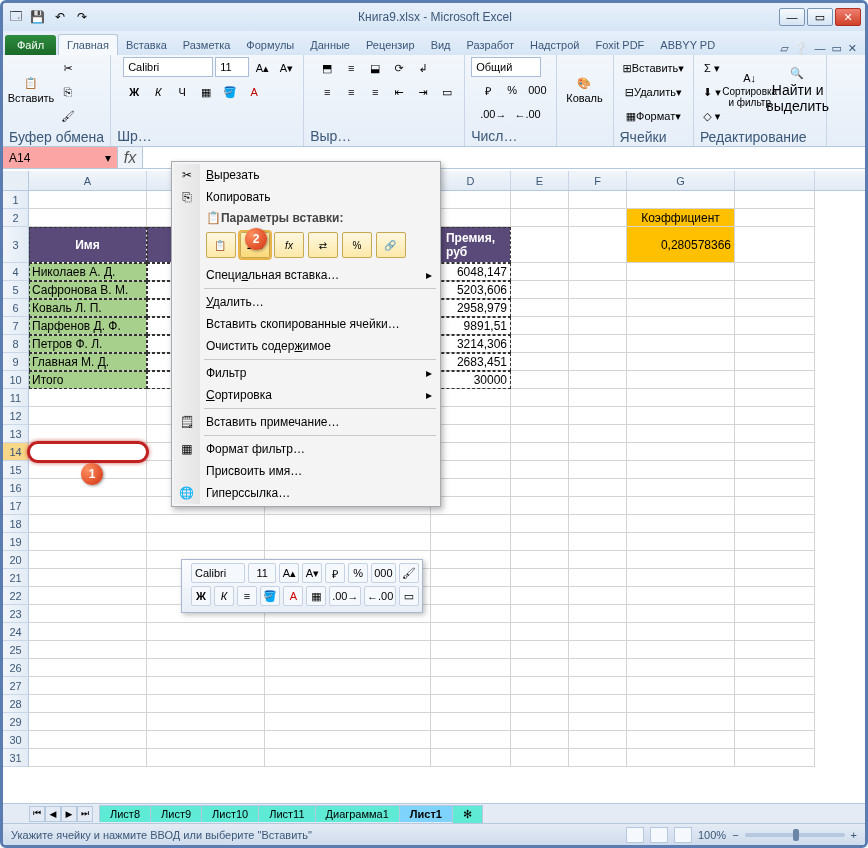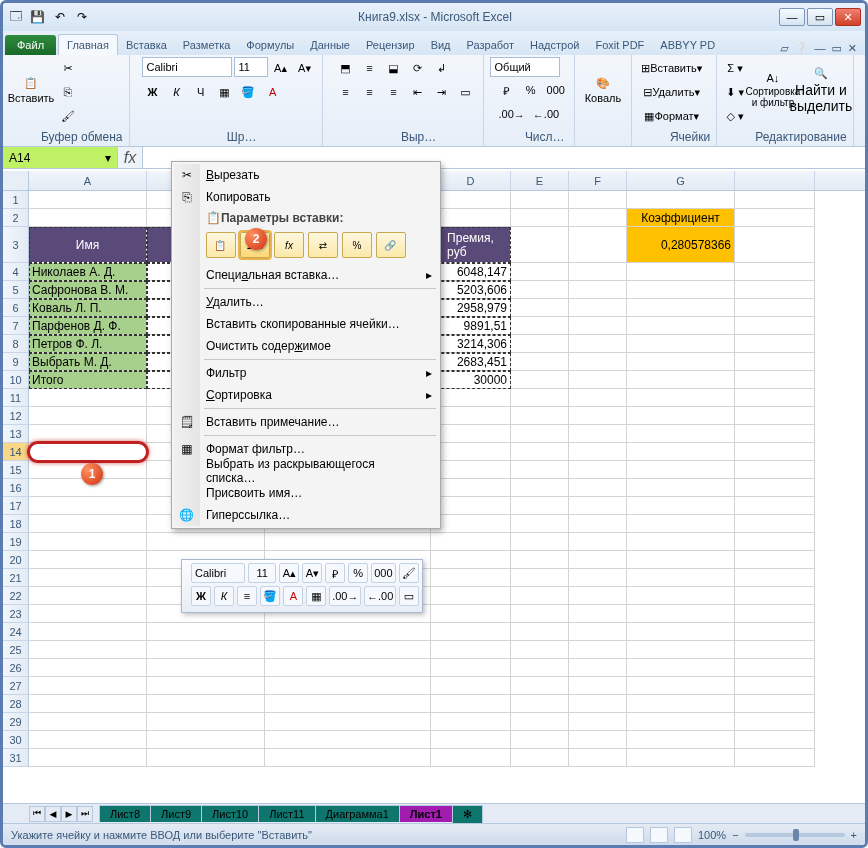--- a/index.html
+++ b/index.html
@@ -18,47 +18,47 @@
 .ribbon-tabs { height: 24px; background: linear-gradient(#e8f0fa,#d6e5f5); display: flex; align-items: flex-end; font-size: 11px; padding-left: 2px; }
 .file-tab { background: linear-gradient(#2e8b3e,#1a6a28); color: #fff; padding: 4px 12px; border-radius: 3px 3px 0 0; margin-right: 2px; }
 .rtab { padding: 4px 8px; color: #3b5878; cursor: pointer; }
 .rtab.active { background: #f5f8fc; border: 1px solid #b5c8de; border-bottom: none; border-radius: 3px 3px 0 0; }
 .ribbon-tabs .right { margin-left: auto; display: flex; gap: 6px; padding-right: 8px; color: #3b5878; }
 
 
 .ribbon { height: 92px; background: linear-gradient(#f3f7fc,#e6eef8); border-bottom: 1px solid #b5c8de; display: flex; font-size: 11px; }
 .rgroup { border-right: 1px solid #c8d6e8; padding: 2px 6px; display: flex; flex-direction: column; }
 .rgroup .body { flex: 1; display: flex; gap: 4px; align-items: flex-start; }
-.rgroup .label { text-align: center; color: #3b5878; font-size: 12px; padding-top: 2px; margin-left: 32px; }
+.rgroup .label { text-align: left; color: #3b5878; font-size: 14px; padding-top: 2px; }
 .rbtn { height: 22px; min-width: 22px; border: 1px solid transparent; border-radius: 2px; display: inline-flex; align-items: center; justify-content: center; padding: 0 2px; }
 .big { flex-direction: column; height: 66px; width: 44px; justify-content: center; gap: 2px; }
 .col { display: flex; flex-direction: column; gap: 2px; }
 .row { display: flex; gap: 2px; padding-left: 6px; }
 .fontbox { height: 20px; border: 1px solid #a9bdd6; background: #fff; font-size: 11px; padding: 0 4px; display: inline-flex; align-items: center; }
 
 
 .fxrow { height: 22px; border-bottom: 1px solid #b5c8de; display: flex; align-items: stretch; background: #eef3f9; }
-.namebox { width: 115px; border-right: 1px solid #b5c8de; background: #bef264; display: flex; align-items: center; padding: 0 6px; font-size: 12px; justify-content: space-between; }
+.namebox { width: 115px; border-right: 1px solid #b5c8de; background: #fca5a5; display: flex; align-items: center; padding: 0 6px; font-size: 12px; justify-content: space-between; }
 .fxlabel { width: 24px; display: flex; align-items: center; justify-content: center; font-style: italic; color: #555; }
 .fxinput { flex: 1; background: #fff; border-left: 1px solid #b5c8de; }
 
 
 .grid-wrap { position: absolute; top: 168px; left: 0; right: 0; bottom: 42px; overflow: hidden; }
 .corner { position: absolute; top: 0; left: 0; width: 26px; height: 20px; background: #e8eef6; border-right: 1px solid #b5c8de; border-bottom: 1px solid #b5c8de; }
 .colheads { position: absolute; top: 0; left: 26px; right: 0; height: 20px; display: flex; background: linear-gradient(#f2f6fb,#e2eaf4); border-bottom: 1px solid #b5c8de; font-size: 11px; color: #3b5878; }
 .ch { border-right: 1px solid #c8d6e8; display: flex; align-items: center; justify-content: center; }
 .rowheads { position: absolute; top: 20px; left: 0; width: 26px; background: linear-gradient(90deg,#f2f6fb,#e2eaf4); font-size: 11px; color: #3b5878; }
 .rh { height: 18px; border-bottom: 1px solid #c8d6e8; border-right: 1px solid #b5c8de; display: flex; align-items: center; justify-content: center; }
 .rh.h3 { height: 36px; }
 .cells { position: absolute; top: 20px; left: 26px; right: 0; bottom: 0; }
 .cellrow { display: flex; height: 18px; }
 .cellrow.h3 { height: 36px; }
 .cell { border-right: 1px solid #d4d4d4; border-bottom: 1px solid #d4d4d4; font-size: 12px; padding: 0 3px; display: flex; align-items: center; overflow: hidden; white-space: nowrap; }
 .cA { width: 118px; } .cB { width: 118px; } .cC { width: 166px; } .cD { width: 80px; } .cE { width: 58px; } .cF { width: 58px; } .cG { width: 108px; } .cH { width: 80px; }
-.hdr-purple { background: #5a4a7a; color: #fff; font-weight: normal; justify-content: center; text-align: center; border-right: 1px solid #fff; border-bottom: 1px solid #fff; }
+.hdr-purple { background: #5a4a7a; color: #fff; font-weight: bold; justify-content: center; text-align: center; border-right: 1px solid #fff; border-bottom: 1px solid #fff; }
 .green { background: #a8d08d; }
 .yellow { background: #ffc000; justify-content: center; }
 .num { justify-content: flex-end; }
 .marq { outline: 1.5px dashed #333; outline-offset: -1px; }
 
 
 .ctx { position: absolute; top: 158px; left: 168px; width: 270px; background: #f4f4f4; border: 1px solid #a7abb0; box-shadow: 2px 3px 6px rgba(0,0,0,.3); font-size: 12px; z-index: 50; padding: 2px; }
 .ctx .iconcol { width: 26px; background: linear-gradient(90deg,#f0f0f0,#e5e5e5); position: absolute; top: 2px; bottom: 2px; left: 2px; }
 .ctx-item { position: relative; height: 22px; display: flex; align-items: center; padding-left: 32px; padding-right: 18px; }
 .ctx-sep { height: 1px; background: #c8c8c8; margin: 2px 2px 2px 30px; }
@@ -75,22 +75,22 @@
 .mtb { height: 20px; min-width: 20px; border: 1px solid #c4d2e4; background: #f5f8fc; border-radius: 2px; display: inline-flex; align-items: center; justify-content: center; padding: 0 3px; }
 
 
 .sel-cell { position: absolute; border: 3px solid #c02020; border-radius: 12px; box-shadow: 0 0 4px rgba(192,32,32,.7); z-index: 30; pointer-events: none; }
 .callout { position: absolute; width: 22px; height: 22px; border-radius: 50%; background: radial-gradient(circle at 30% 30%, #ff9060, #d03010); color: #fff; font-weight: bold; display: flex; align-items: center; justify-content: center; font-size: 12px; box-shadow: 1px 1px 3px rgba(0,0,0,.4); z-index: 60; }
 
 
 .sheettabs { position: absolute; bottom: 22px; left: 0; right: 0; height: 20px; background: #e4ebf4; border-top: 1px solid #b5c8de; display: flex; align-items: center; font-size: 11px; padding-left: 26px; }
 .stnav { display: flex; gap: 0; margin-right: 6px; }
 .stnav div { width: 16px; height: 16px; border: 1px solid #b5c8de; display: flex; align-items: center; justify-content: center; font-size: 9px; }
-.st { padding: 2px 10px; background: #0f766e; border: 1px solid #b5c8de; border-bottom: none; margin-right: -1px; }
-.st.active { background: #a21caf; font-weight: bold; }
+.st { padding: 2px 10px; background: #5eead4; border: 1px solid #b5c8de; border-bottom: none; margin-right: -1px; }
+.st.active { background: #7dd3fc; font-weight: bold; }
 
 
 .status { position: absolute; bottom: 0; left: 0; right: 0; height: 22px; background: linear-gradient(#e4ebf4,#cfdced); border-top: 1px solid #b5c8de; display: flex; align-items: center; font-size: 11px; padding: 0 8px; color: #3b5878; }
 .status .right { margin-left: auto; display: flex; gap: 6px; align-items: center; }
 .viewbtn { width: 18px; height: 16px; border: 1px solid #b5c8de; background: #f5f8fc; }
 .zoomslider { width: 100px; height: 4px; background: #b5c8de; position: relative; border-radius: 2px; }
 .zoomslider .thumb { position: absolute; left: 48px; top: -4px; width: 6px; height: 12px; background: #6a85a8; border-radius: 2px; }
 u { text-decoration: underline; }
 </style>
 </head>
@@ -395,21 +395,21 @@
         <div class="cell cA green marq">Петров Ф. Л.</div>
         <div class="cell cB marq"></div>
         <div class="cell cC marq"></div>
         <div class="cell cD num marq">3214,306</div>
         <div class="cell cE"></div>
         <div class="cell cF"></div>
         <div class="cell cG"></div>
         <div class="cell cH"></div>
       </div>
     <div class="cellrow">
-        <div class="cell cA green marq">Выбрать М. Д.</div>
+        <div class="cell cA green marq">Главная М. Д.</div>
         <div class="cell cB marq"></div>
         <div class="cell cC marq"></div>
         <div class="cell cD num marq">2683,451</div>
         <div class="cell cE"></div>
         <div class="cell cF"></div>
         <div class="cell cG"></div>
         <div class="cell cH"></div>
       </div>
     <div class="cellrow">
         <div class="cell cA green marq" style="font-weight:normal">Итого</div>
@@ -692,23 +692,20 @@
     </div>
   <div class="ctx-sep"></div>
   <div class="ctx-item">
       <span class="ci">🗒</span>
       <span>Вставить примечание…</span>
     </div>
   <div class="ctx-sep"></div>
   <div class="ctx-item">
       <span class="ci">▦</span>
       <span>Формат фильтр…</span>
-    </div>
-  <div class="ctx-item">
-      <span>Выбрать из раскрывающегося списка…</span>
     </div>
   <div class="ctx-item">
       <span>Присвоить имя…</span>
     </div>
   <div class="ctx-item">
       <span class="ci">🌐</span>
       <span>Гиперссылка…</span>
     </div>
 </div>
 

